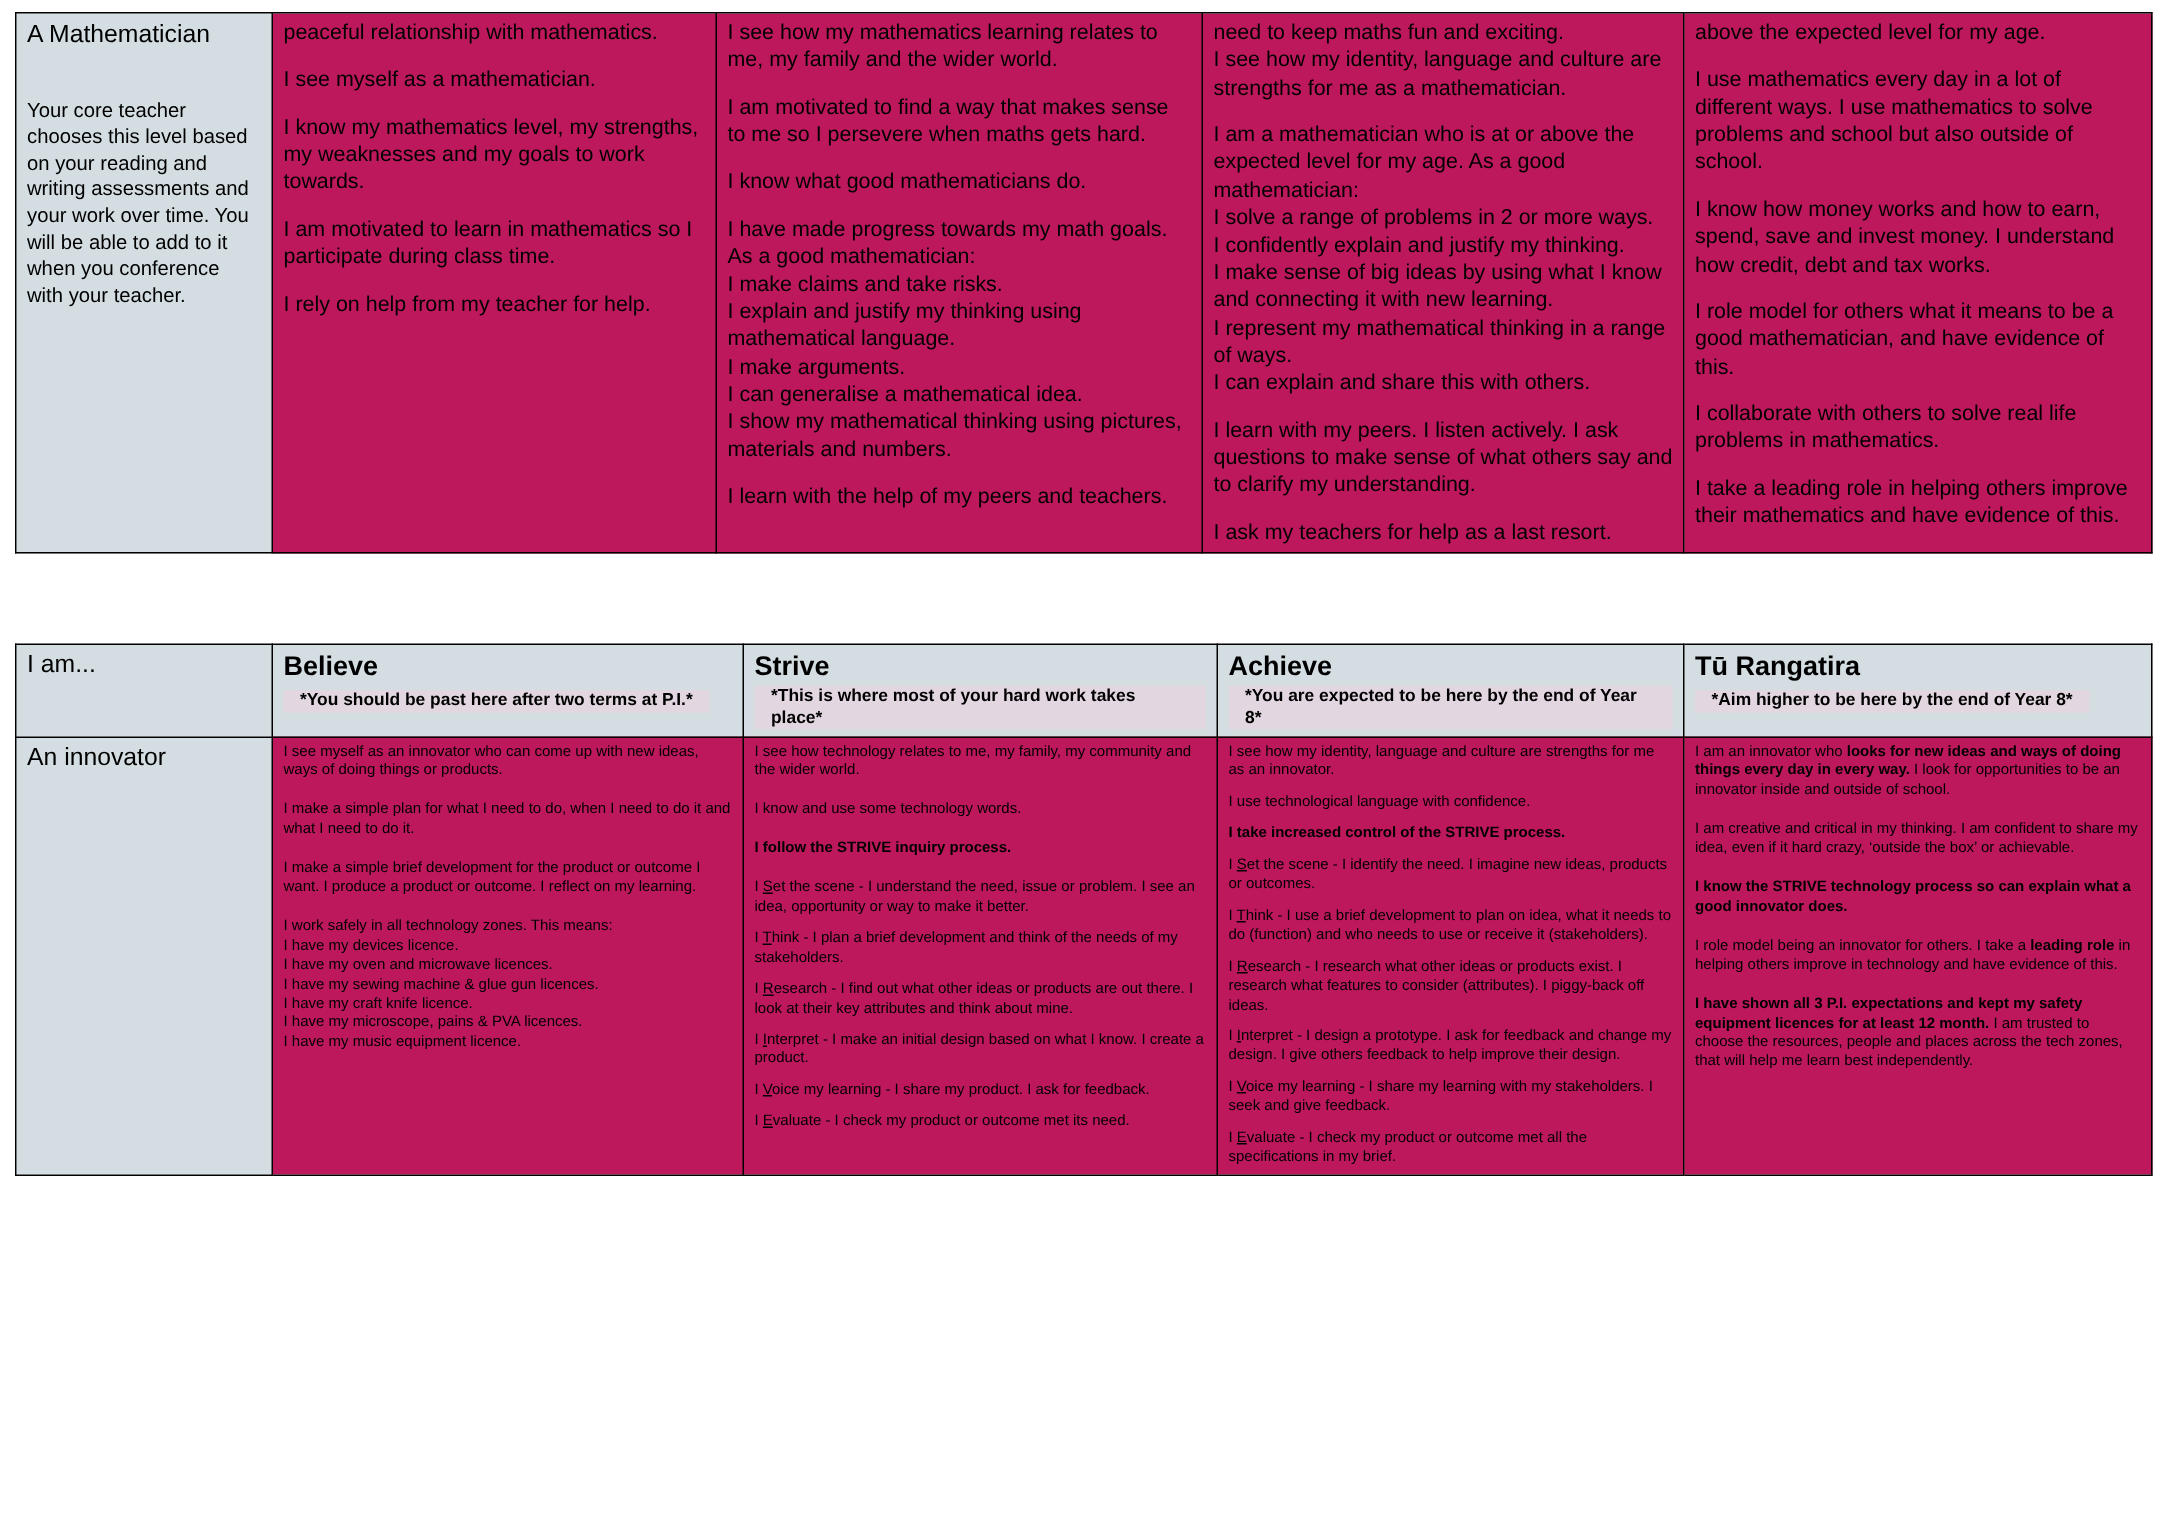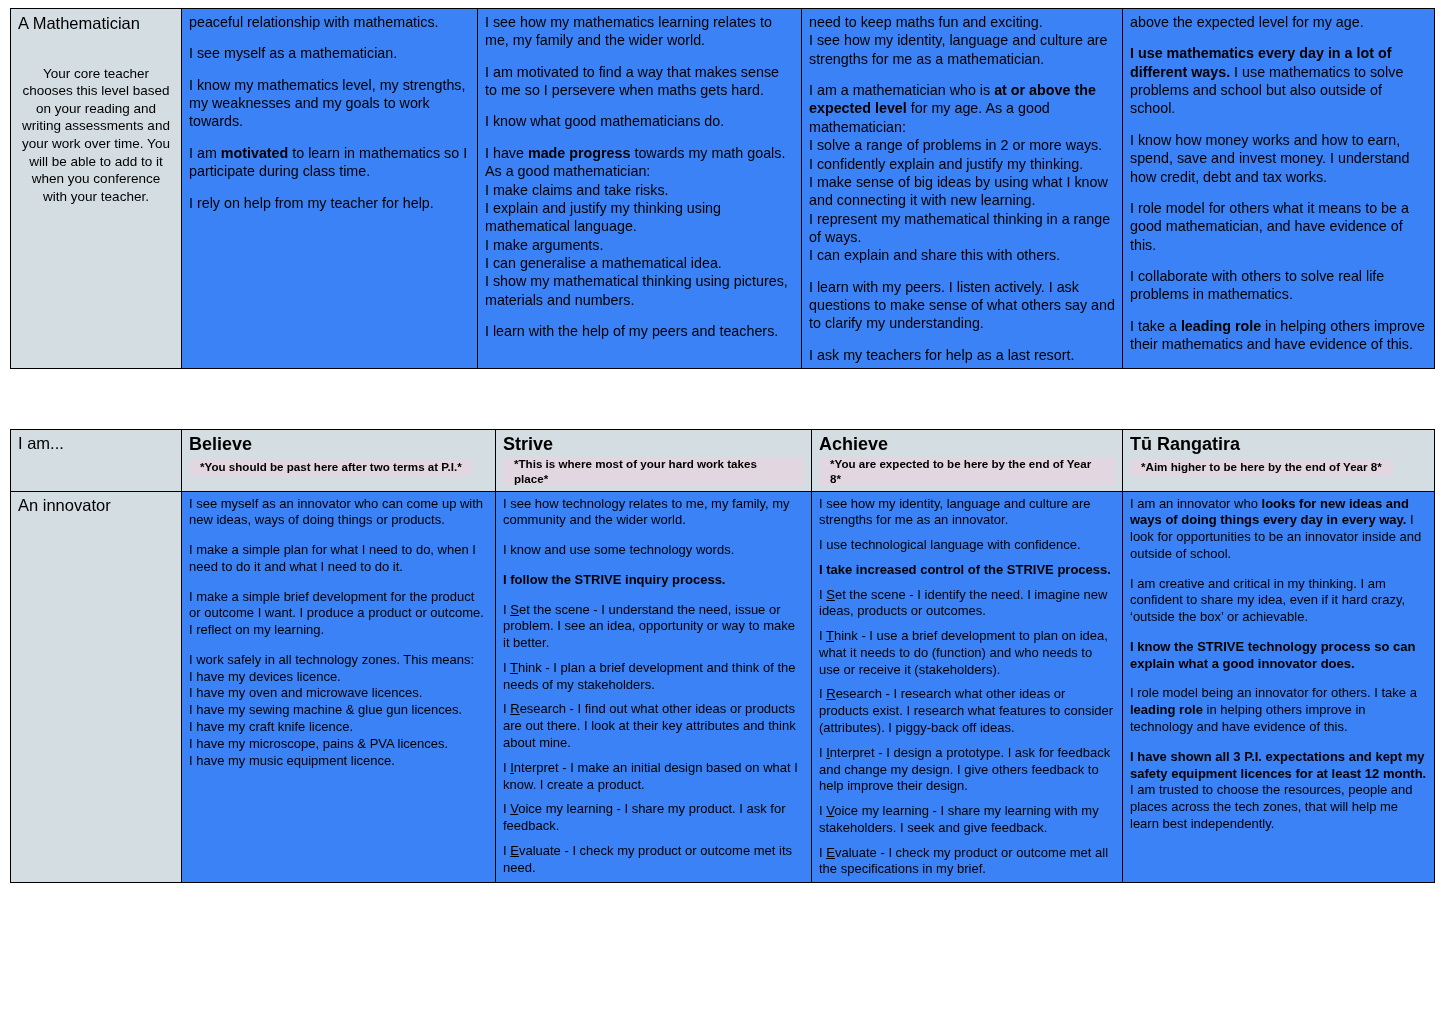--- a/index.html
+++ b/index.html
@@ -30,21 +30,21 @@
     background: #ffffff;
   }
   table.matrix td, table.matrix th {
     border: 1.6px solid #000000;
     vertical-align: top;
     padding: 4px 7px 4px 7px;
     font-weight: normal;
     text-align: left;
   }
   .shaded { background: #d4dee2; margin-left: 34px; }
-  .white  { background: #3b82f6; margin-left: 22px; }
+  .white  { background: #be185d; margin-left: 22px; }
 
   
   #table-mathematician { margin-top: 8px; }
   #table-mathematician col.c1 { width: 171px; }
   #table-mathematician col.c2 { width: 296px; }
   #table-mathematician col.c3 { width: 324px; }
   #table-mathematician col.c4 { width: 321px; }
   #table-mathematician col.c5 { width: 312px; }
 
   .role-cell {
@@ -53,33 +53,32 @@
     padding-top: 10px;
   }
   .role-title {
     font-size: 16.5px;
     line-height: 1.32;
     margin-bottom: 30px;
   }
   .role-desc {
     font-size: 13.5px;
     line-height: 1.30;
-    text-align: center;
   }
 
   .body-cell {
     font-size: 14.3px;
     line-height: 1.285;
     padding-top: 5px;
   }
   .body-cell p {
     margin: 0 0 13px 0;
   }
   .body-cell p:last-child { margin-bottom: 0; }
-  .body-cell b { font-weight: bold; }
+  .body-cell b { font-weight: normal; }
 
   
   .table-gap { height: 60px; }
 
   
   #table-innovator col.d1 { width: 171px; }
   #table-innovator col.d2 { width: 314px; }
   #table-innovator col.d3 { width: 316px; }
   #table-innovator col.d4 { width: 311px; }
   #table-innovator col.d5 { width: 312px; }
@@ -124,21 +123,21 @@
     padding: 0 11px;
     line-height: 1.25;
   }
   .rowlabel-cell {
     font-size: 16.5px;
     text-align: center;
     vertical-align: top;
     padding-top: 20px;
   }
   .body-cell-2 {
-    font-size: 13px;
+    font-size: 10px;
     line-height: 1.29;
     padding-top: 5px;
   }
   .body-cell-2 p { margin: 0 0 13px 0; }
   .body-cell-2 p.semi { margin-bottom: 8px; }
   .body-cell-2 p:last-child { margin-bottom: 0; }
   .body-cell-2 b { font-weight: bold; }
   .body-cell-2 u { text-decoration: underline; }
 </style>
 </head>

